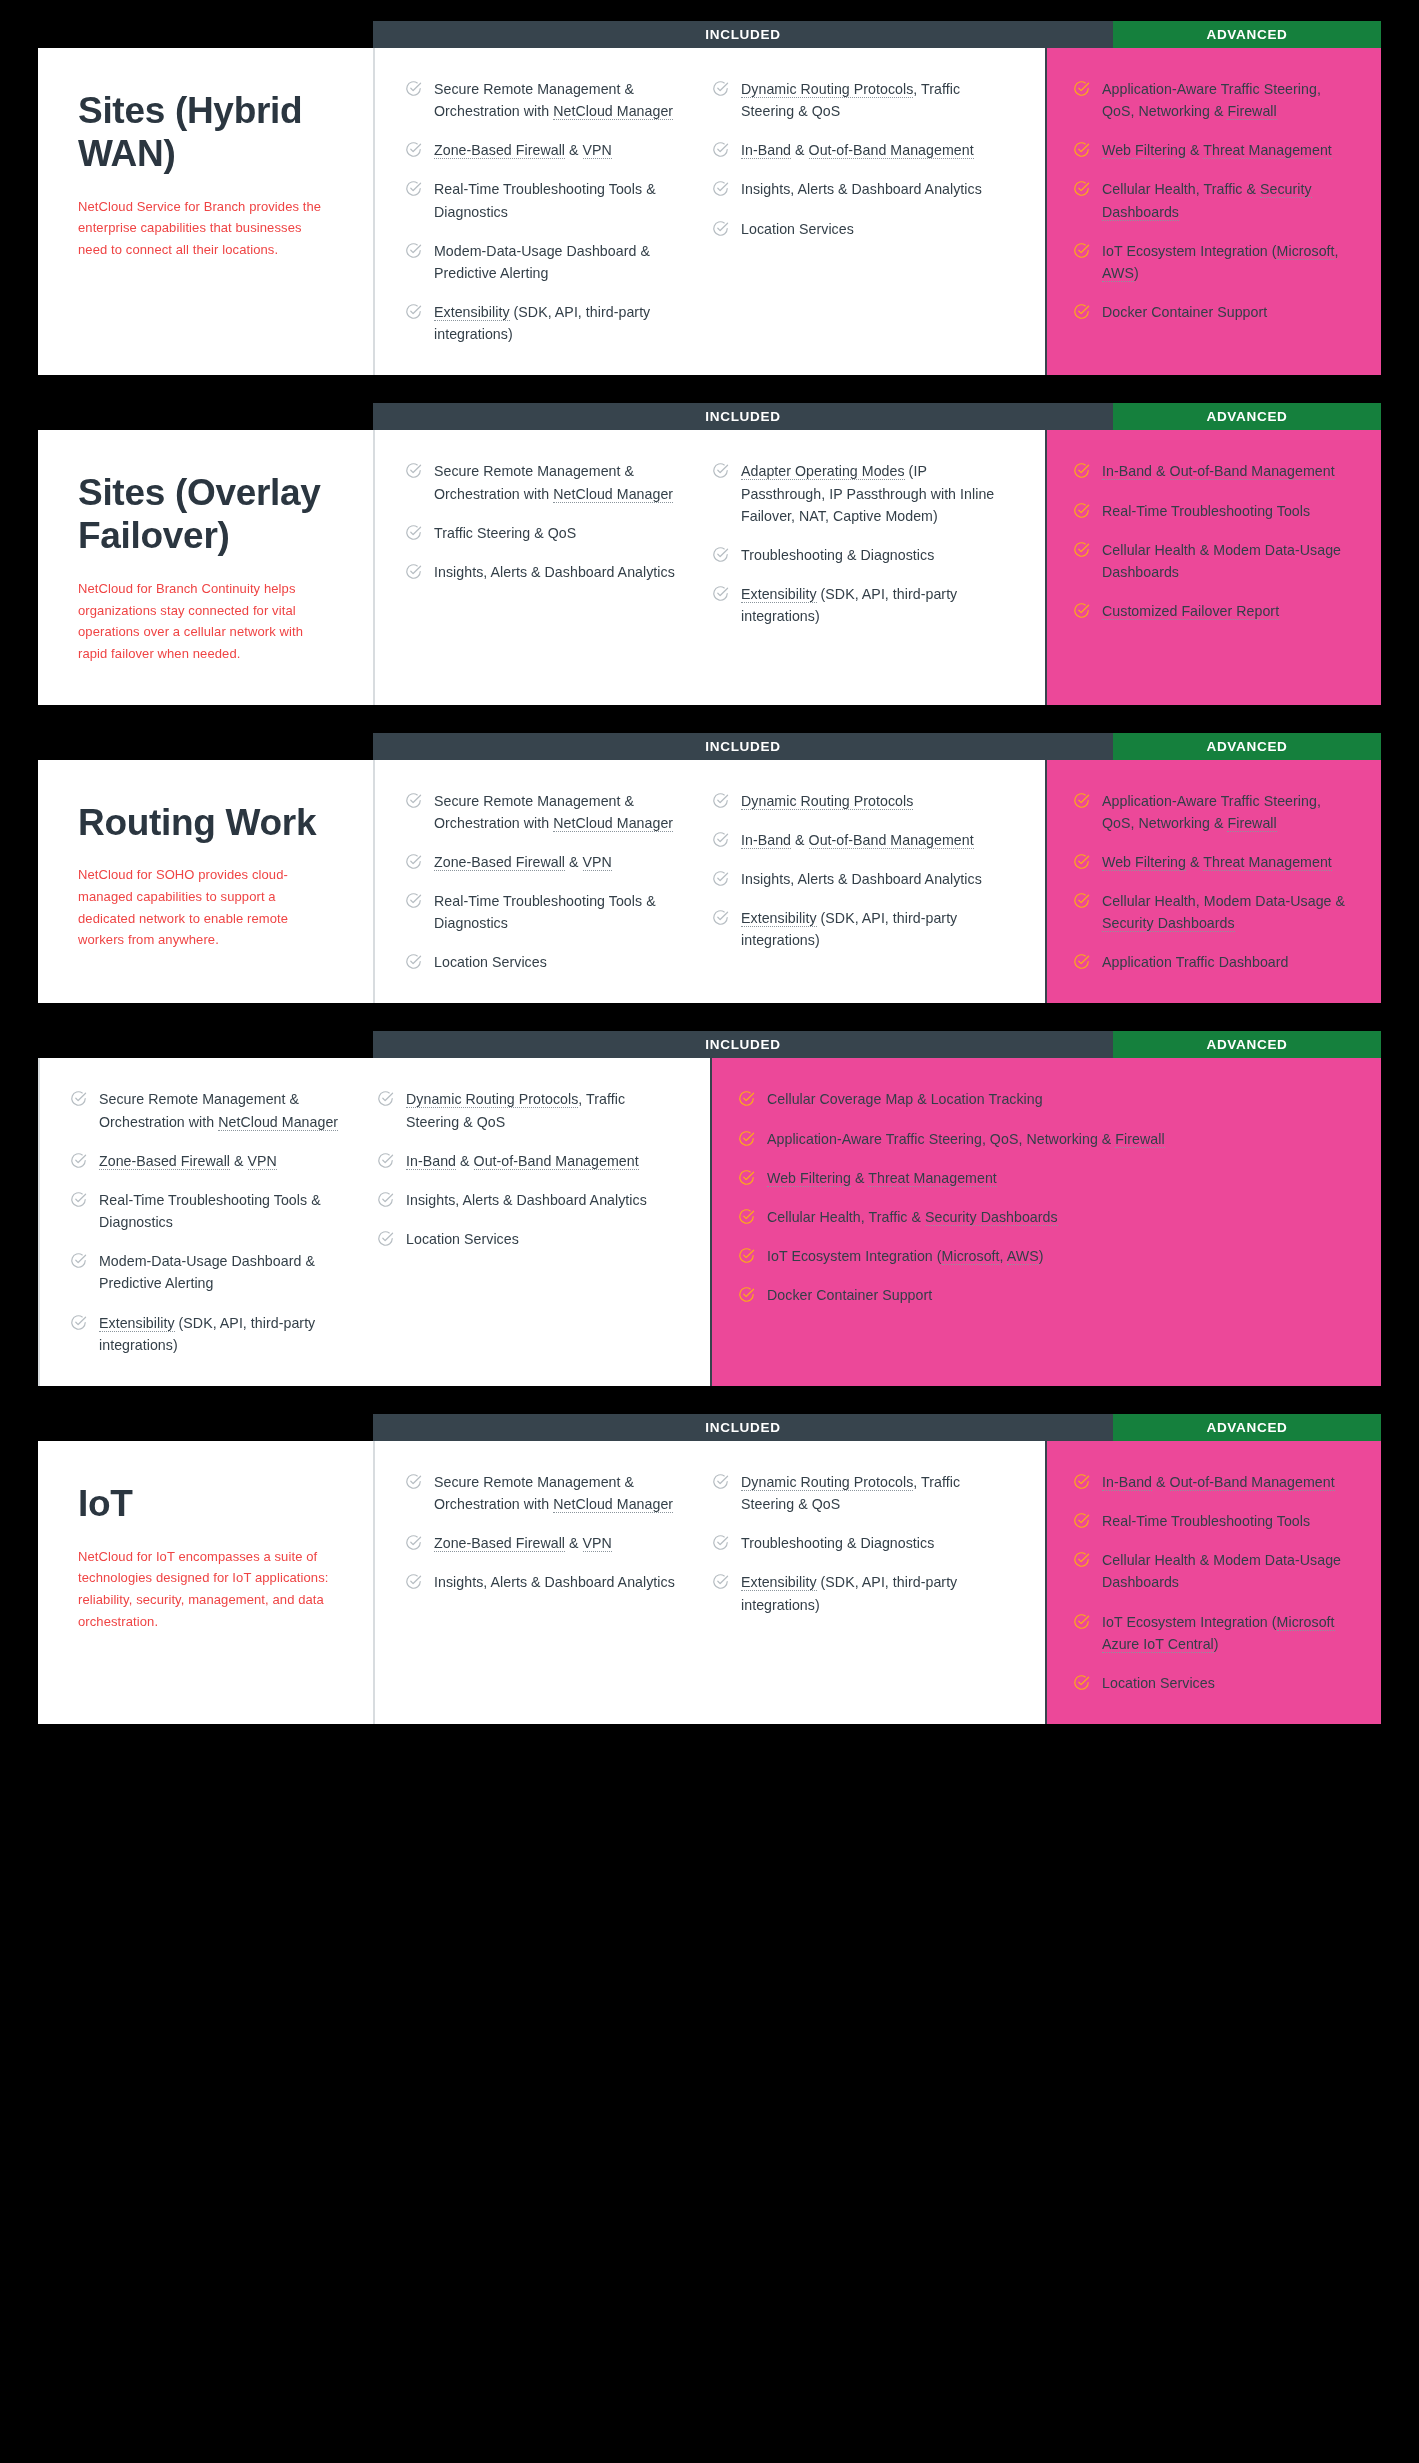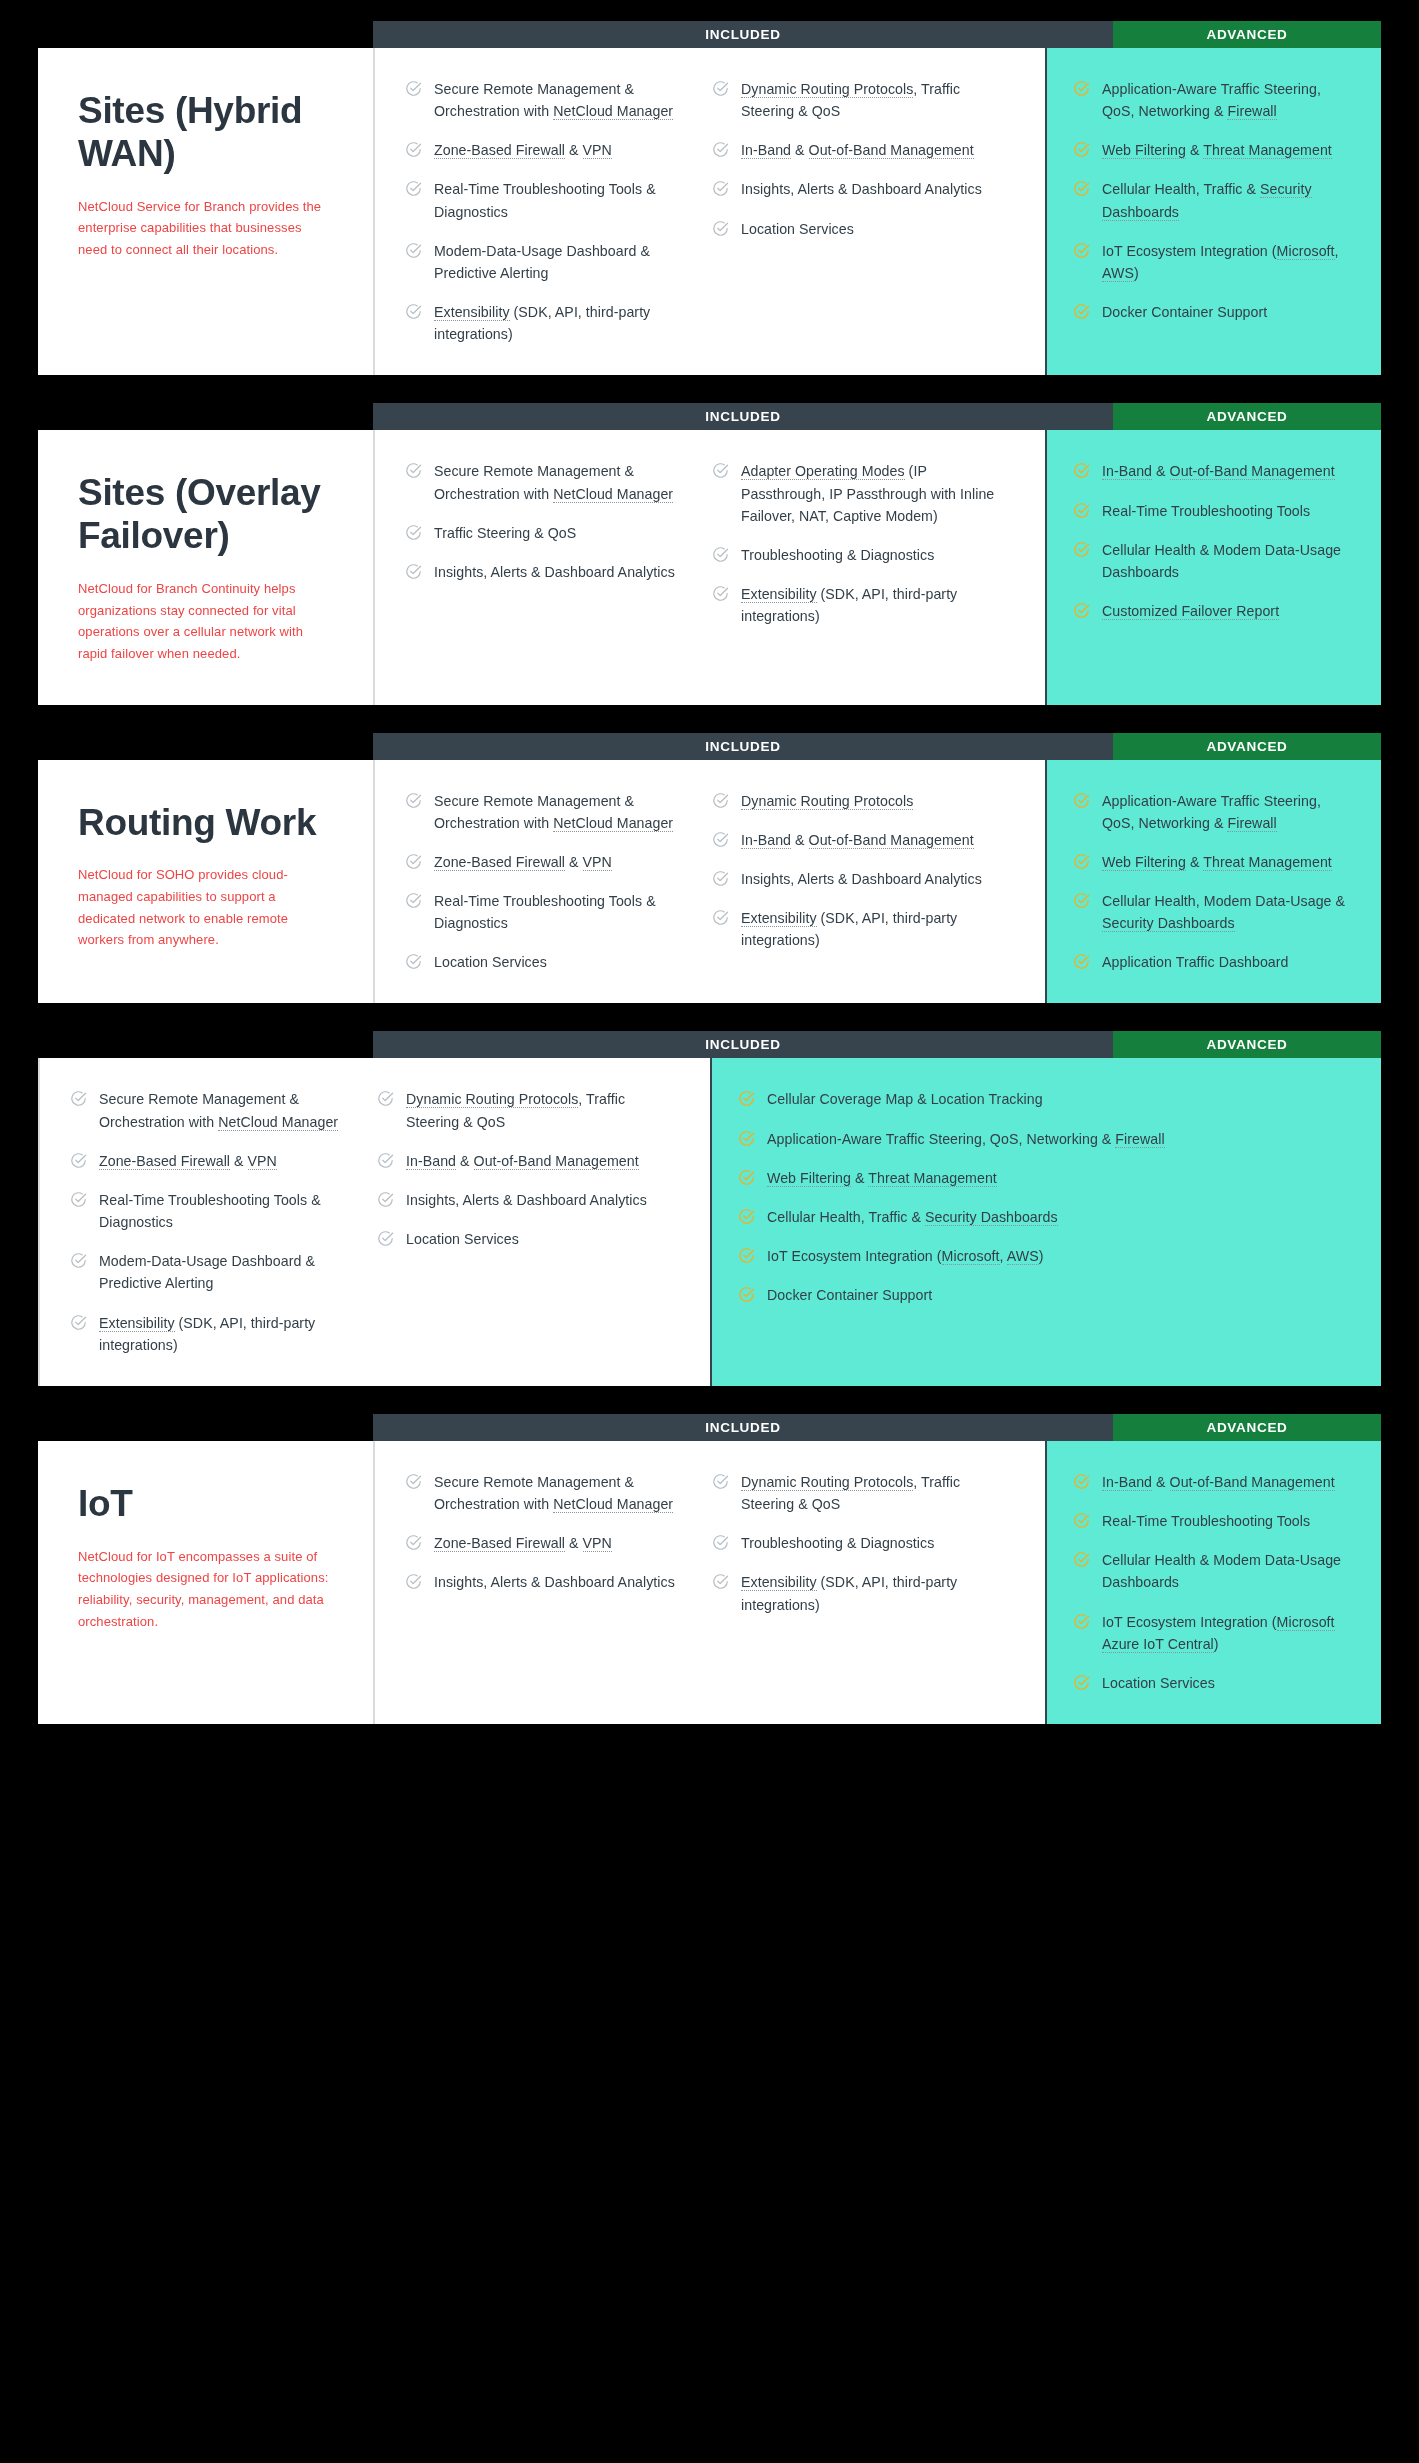--- a/index.html
+++ b/index.html
@@ -70,21 +70,21 @@
   .included-pane {
     width: 672px;
     background: #ffffff;
     border-left: 2px solid #d8dcdf;
     padding: 30px 26px 30px 30px;
     display: flex;
     gap: 0px;
   }
   .adv-pane {
     flex: 1;
-    background: #5eead4;
+    background: #ec4899;
     border-left: 2px solid #37444d;
     padding: 30px 26px 30px 26px;
   }
 
   .col { width: 50%; padding-right: 16px; }
 
   .feat {
     display: flex;
     align-items: flex-start;
     margin-bottom: 17px;

